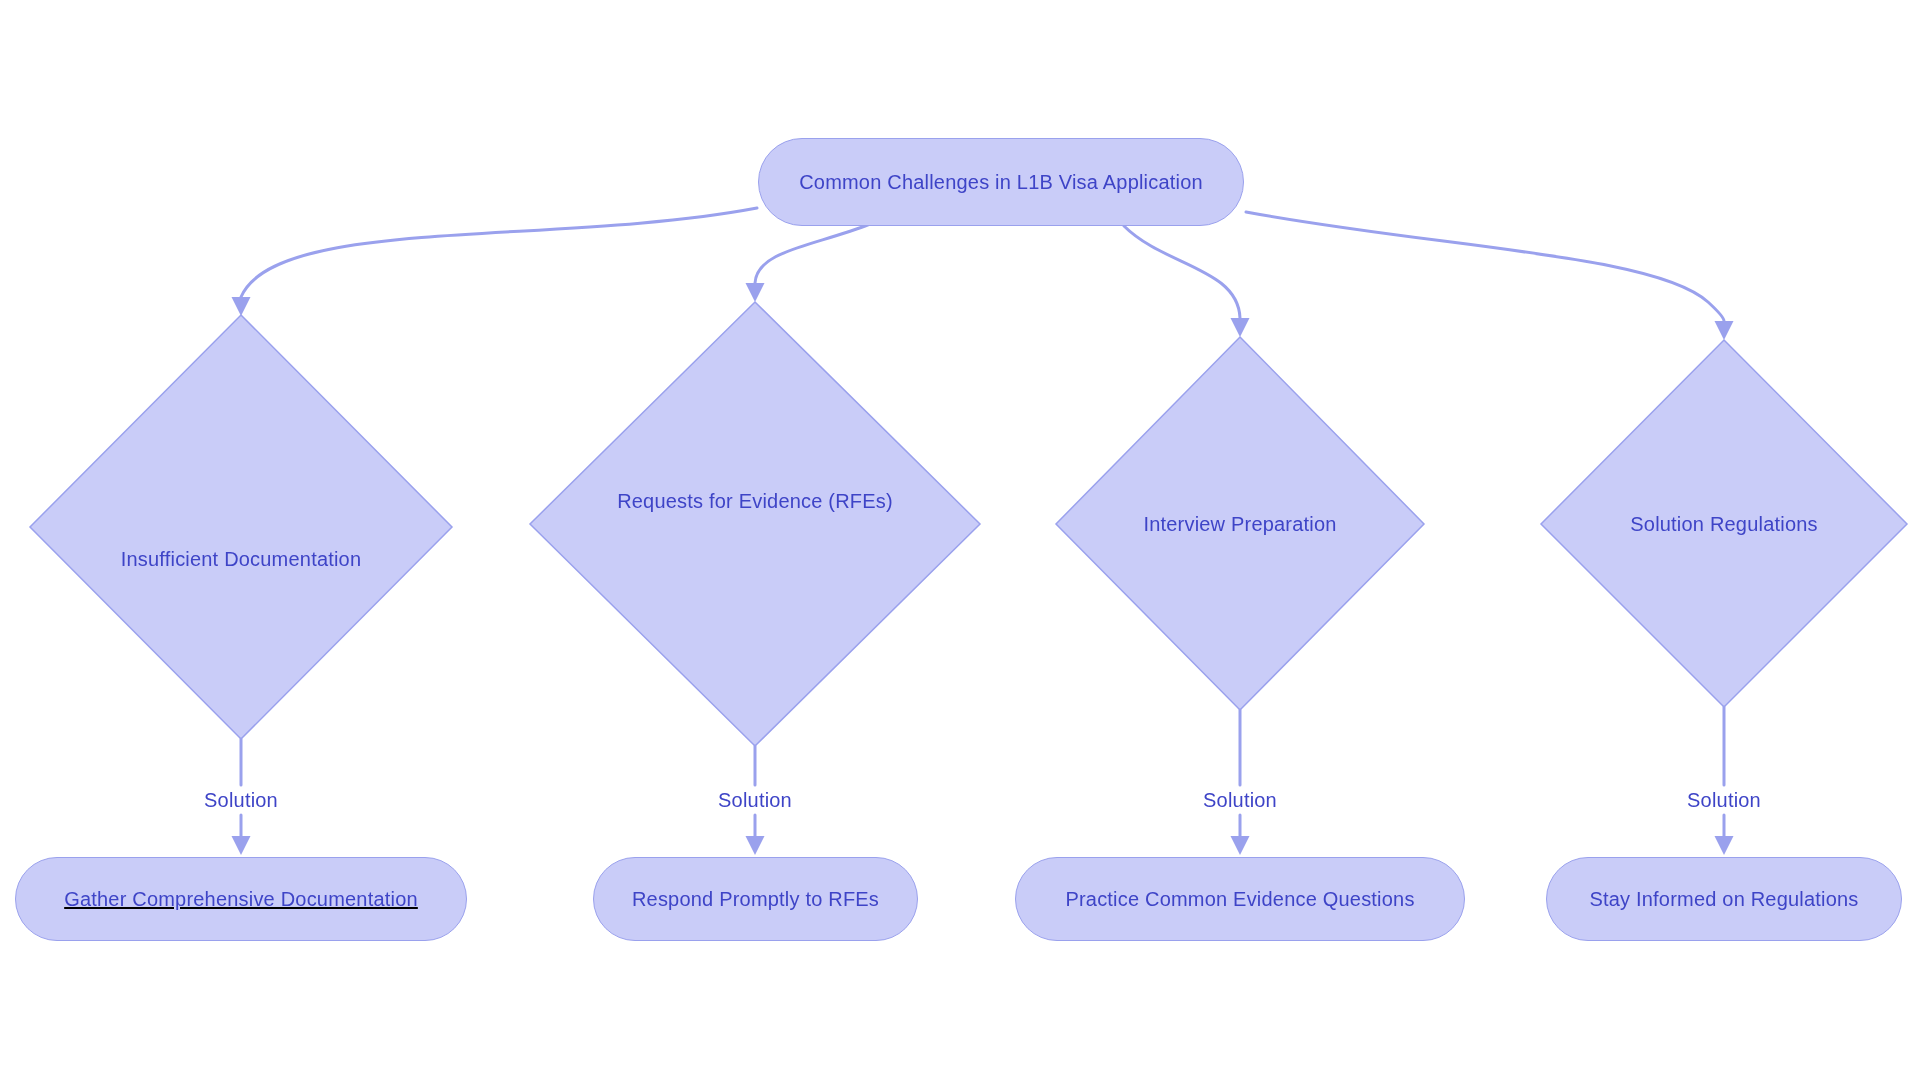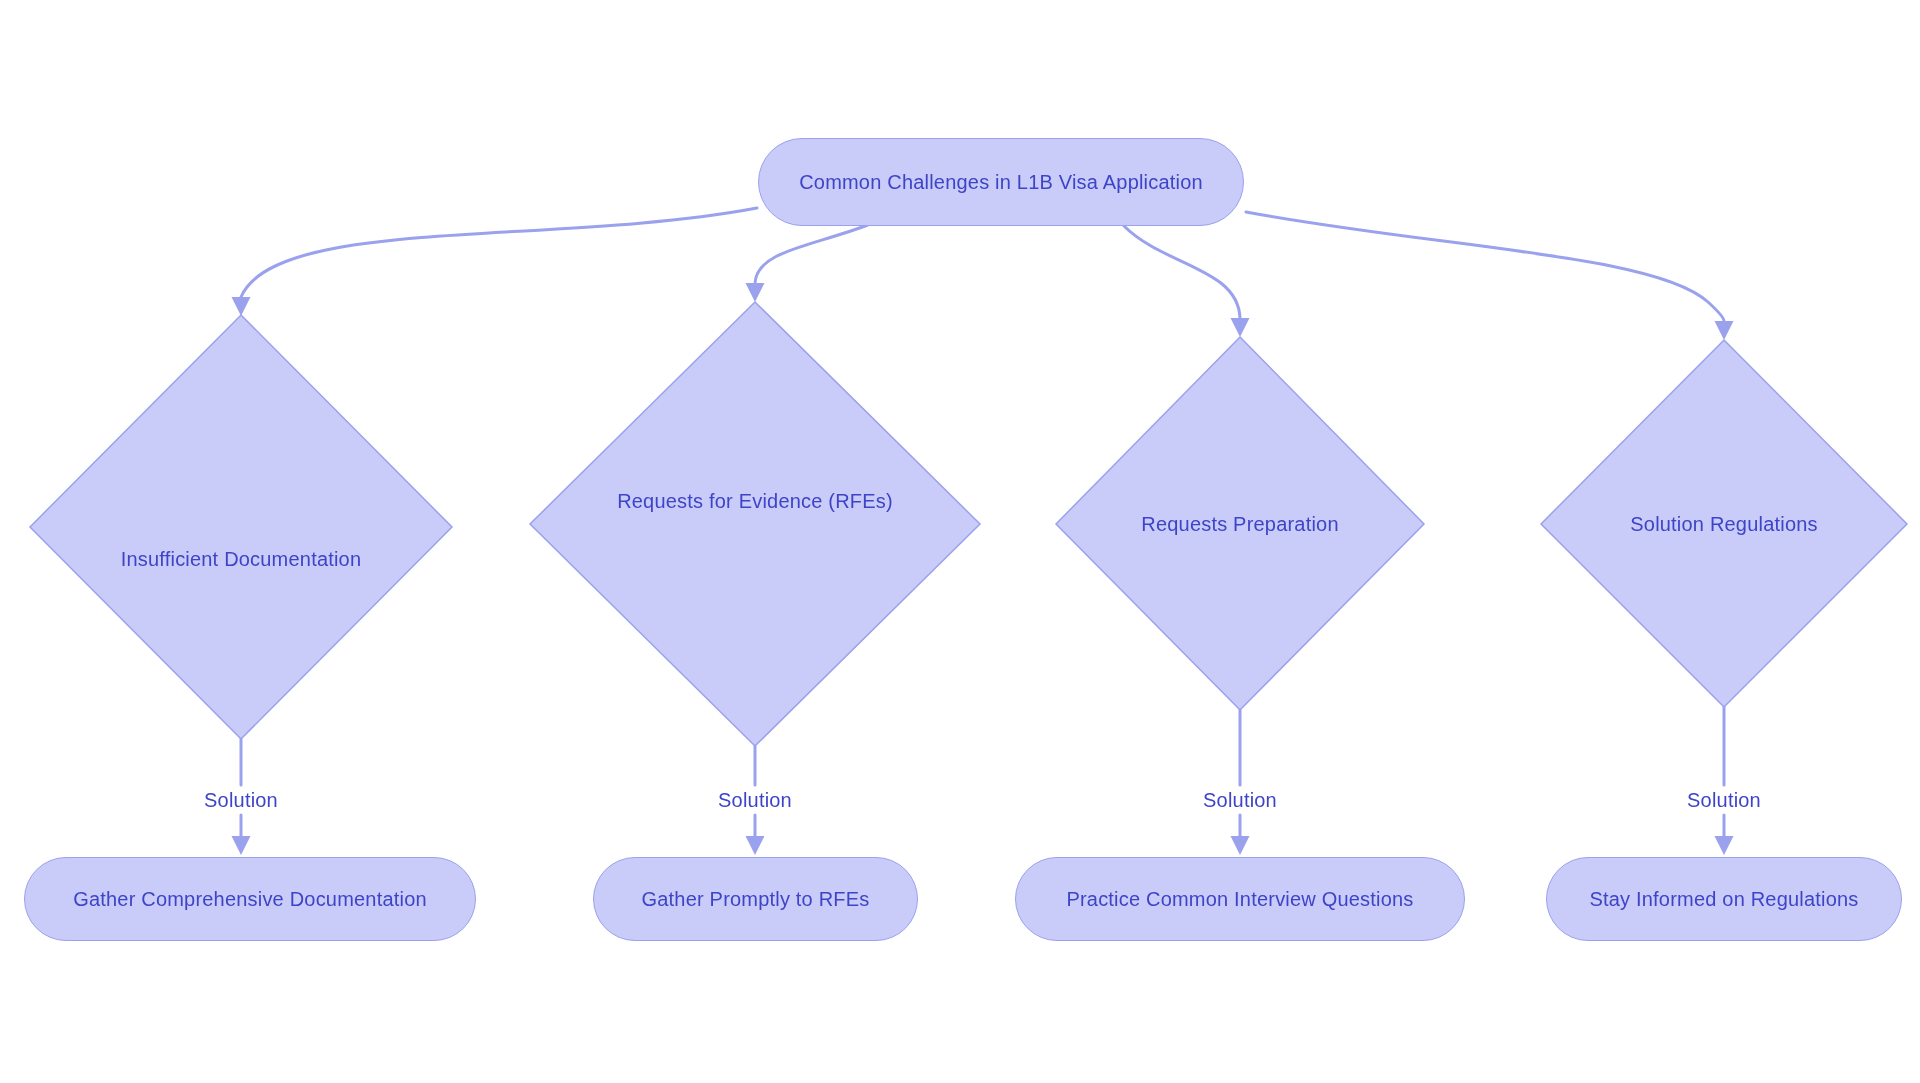--- a/index.html
+++ b/index.html
@@ -20,21 +20,21 @@
   .edge-path{fill:none;stroke:var(--edge);stroke-width:3;stroke-linecap:round;}
   .arrow-head{fill:var(--edge);stroke:none;}
   .diamond{fill:var(--node-fill);stroke:var(--node-border);stroke-width:1.5;}
   .pill{
     position:absolute;background:var(--node-fill);
     border:1.5px solid var(--node-border);box-sizing:border-box;
     display:flex;align-items:center;justify-content:center;
   }
   .pill.top{left:758px;top:138px;width:486px;height:88px;border-radius:44px;}
   .pill.bottom{top:857px;height:84px;border-radius:42px;}
-  .pill.b1{left:24px;width:452px;}
+  .pill.b1{left:15px;width:452px;text-decoration:underline;}
   .pill.b2{left:593px;width:325px;}
   .pill.b3{left:1015px;width:450px;}
   .pill.b4{left:1546px;width:356px;}
   .label{
     position:absolute;transform:translate(-50%,-50%);
     color:var(--text);font-size:20px;line-height:1.2;white-space:nowrap;
     letter-spacing:0.2px;text-align:center;
   }
   .pill .label{position:static;transform:none;}
 </style>
@@ -70,34 +70,34 @@
     <polygon class="arrow-head" points="1230.5,836 1249.5,836 1240,855"></polygon>
     <polygon class="arrow-head" points="1714.5,836 1733.5,836 1724,855"></polygon>
   </svg>
 
   <div class="pill top">
     <span class="label">Common Challenges in L1B Visa Application</span>
   </div>
 
   <div class="label" style="left:241px;top:527px;margin-top:32px;">Insufficient Documentation</div>
   <div class="label" style="left:755px;top:501px;">Requests for Evidence (RFEs)</div>
-  <div class="label" style="left:1240px;top:524px;">Requests Preparation</div>
+  <div class="label" style="left:1240px;top:524px;">Interview Preparation</div>
   <div class="label" style="left:1724px;top:524px;">Solution Regulations</div>
 
   <div class="label" style="left:241px;top:800px;">Solution</div>
   <div class="label" style="left:755px;top:800px;">Solution</div>
   <div class="label" style="left:1240px;top:800px;">Solution</div>
   <div class="label" style="left:1724px;top:800px;">Solution</div>
 
   <div class="pill bottom b1">
     <span class="label">Gather Comprehensive Documentation</span>
   </div>
   <div class="pill bottom b2">
-    <span class="label">Gather Promptly to RFEs</span>
+    <span class="label">Respond Promptly to RFEs</span>
   </div>
   <div class="pill bottom b3">
-    <span class="label">Practice Common Interview Questions</span>
+    <span class="label">Practice Common Evidence Questions</span>
   </div>
   <div class="pill bottom b4">
     <span class="label">Stay Informed on Regulations</span>
   </div>
 
 </div>
 
 </body></html>

